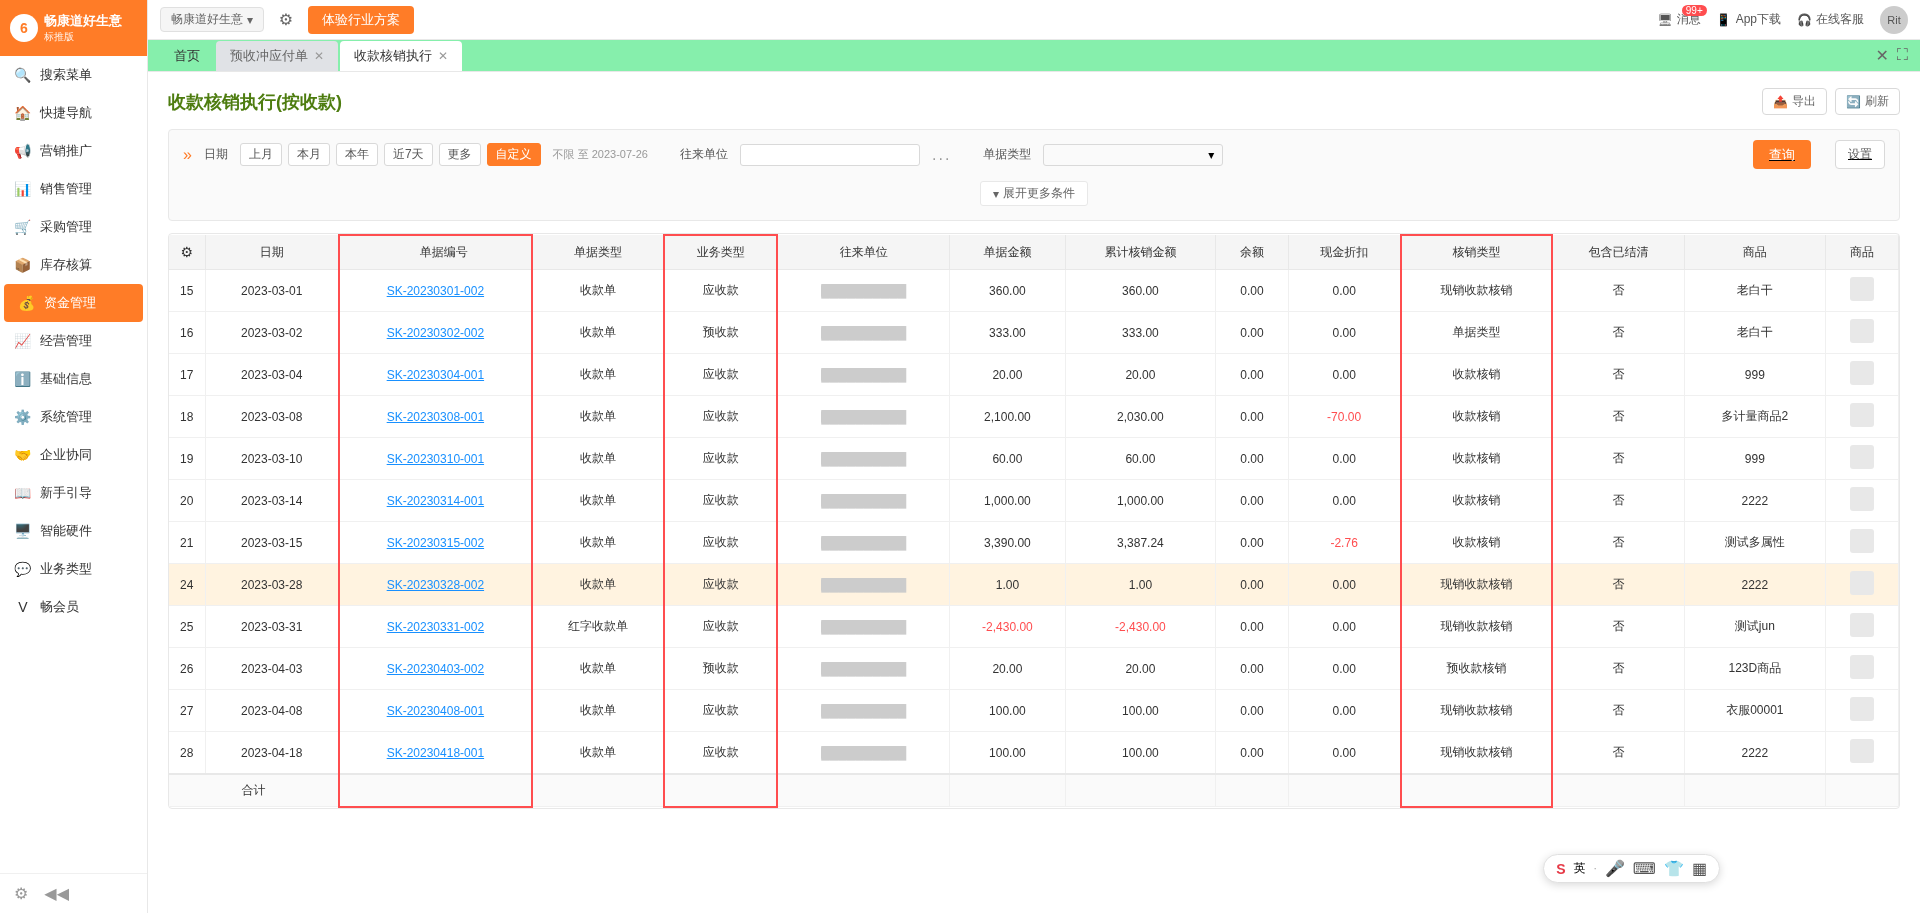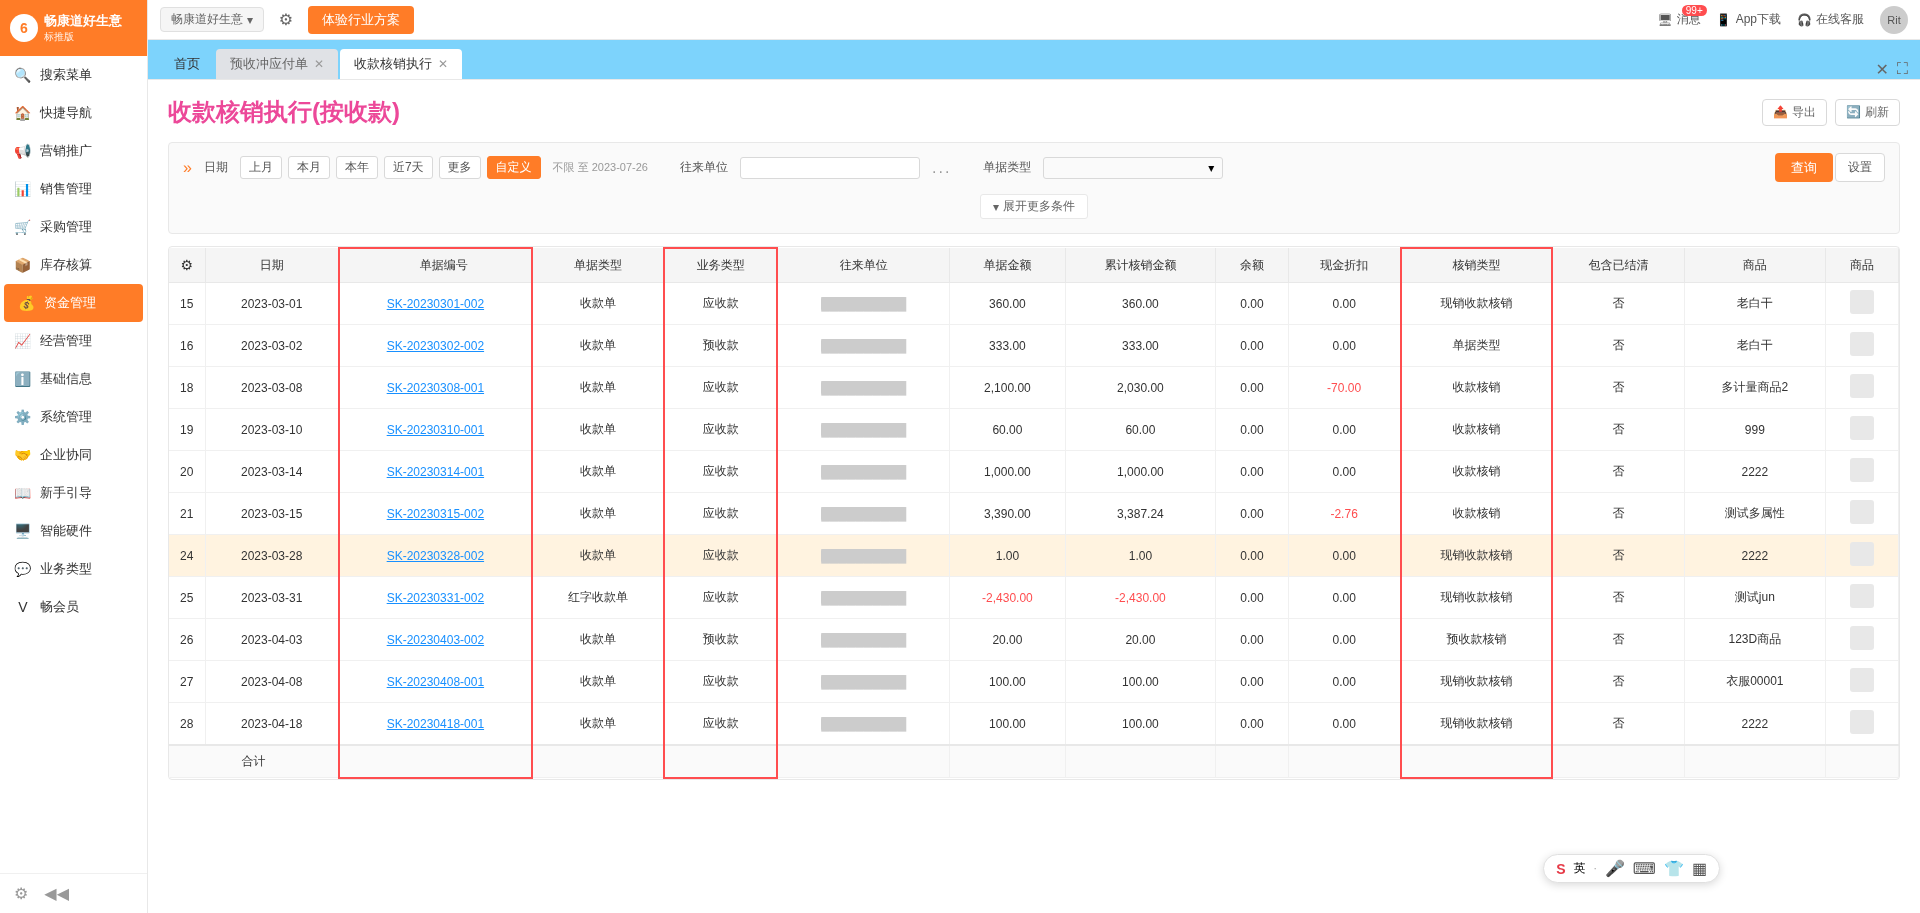--- a/index.html
+++ b/index.html
@@ -25,35 +25,35 @@
     .topbar-gear { width: 28px; height: 28px; display: flex; align-items: center; justify-content: center; cursor: pointer; color: #666; font-size: 16px; }
     .topbar-solution-btn { background: #ff7c27; color: white; border: none; border-radius: 4px; padding: 5px 14px; font-size: 13px; cursor: pointer; }
     .topbar-right { margin-left: auto; display: flex; align-items: center; gap: 16px; }
     .topbar-msg { display: flex; align-items: center; gap: 4px; cursor: pointer; color: #555; font-size: 12px; position: relative; }
     .msg-badge { background: #ff4d4f; color: white; border-radius: 10px; font-size: 10px; padding: 0 4px; position: absolute; top: -6px; right: -6px; }
     .topbar-app { display: flex; align-items: center; gap: 4px; cursor: pointer; color: #555; font-size: 12px; }
     .topbar-service { display: flex; align-items: center; gap: 4px; cursor: pointer; color: #555; font-size: 12px; }
     .topbar-user { width: 28px; height: 28px; background: #e0e0e0; border-radius: 50%; cursor: pointer; }
 
     
-    .tabbar { height: 40px; background: #7dd3fc; display: flex; align-items: flex-end; padding: 0 12px; gap: 2px; border-bottom: 1px solid #e8e8e8; }
+    .tabbar { height: 32px; background: #86efac; display: flex; align-items: center; padding: 0 12px; gap: 2px; border-bottom: 1px solid #e8e8e8; }
     .tab { display: flex; align-items: center; gap: 6px; padding: 6px 14px; border-radius: 4px 4px 0 0; cursor: pointer; font-size: 13px; color: #666; background: #e0e2e6; }
     .tab.active { background: #fff; color: #333; font-weight: 500; }
     .tab-close { font-size: 12px; color: #999; cursor: pointer; }
     .tab-home { color: #333; font-size: 13px; padding: 6px 14px; cursor: pointer; }
     .tabbar-right { margin-left: auto; display: flex; gap: 8px; }
     .tabbar-btn { font-size: 16px; cursor: pointer; color: #666; }
 
     
     .content { flex: 1; overflow: auto; background: #f5f5f5; padding: 0; }
     .page { background: white; margin: 0; padding: 16px 20px; min-height: 100%; }
 
     
     .page-title-bar { display: flex; align-items: center; margin-bottom: 14px; }
-    .page-title { font-size: 24px; font-weight: 600; color: #ec4899; }
+    .page-title { font-size: 18px; font-weight: 600; color: #4d7c0f; }
     .page-actions { margin-left: auto; display: flex; gap: 8px; }
     .action-btn { display: flex; align-items: center; gap: 4px; padding: 4px 10px; border: 1px solid #d9d9d9; border-radius: 4px; cursor: pointer; font-size: 12px; color: #666; background: white; }
 
     
     .filter-bar { border: 1px solid #e8e8e8; border-radius: 4px; padding: 10px 14px; margin-bottom: 12px; background: #fafafa; }
     .filter-row { display: flex; align-items: center; gap: 12px; }
     .filter-label { color: #555; font-size: 12px; flex-shrink: 0; }
     .filter-date-btns { display: flex; align-items: center; gap: 6px; }
     .date-btn { padding: 2px 8px; border: 1px solid #d9d9d9; border-radius: 3px; cursor: pointer; font-size: 12px; color: #555; background: white; }
     .date-btn.custom { background: #ff7c27; color: white; border-color: #ff7c27; }
@@ -241,21 +241,21 @@
           <span class="filter-label" style="margin-left:20px;">往来单位</span>
           <input class="filter-input" style="width: 180px;">
 
           <span class="filter-dots">...</span>
 
           <span class="filter-label" style="margin-left:20px;">单据类型</span>
           <div class="filter-select" style="width:180px;">
             <span></span>
             <span>▾</span>
           </div>
-          <div style="margin-left:auto; display:flex; gap:2px;">
+          <div style="margin-left:auto; display:flex; gap:24px;text-decoration:underline;">
             <button class="query-btn">查询</button>
             <button class="setting-btn">设置</button>
           </div>
         </div>
         <div class="expand-bar" style="margin-top:8px;">
           <span class="expand-btn">
             <span>▾</span>
             <span>展开更多条件</span>
           </span>
         </div>
@@ -310,20 +310,36 @@
       <td class="">333.00</td>
       <td class="">333.00</td>
       <td>0.00</td>
       <td class="">0.00</td>
       <td style="border-left:2px solid #ff4d4f; border-right:2px solid #ff4d4f;">单据类型</td>
       <td>否</td>
       <td>老白干</td>
       <td><div style="width:24px;height:24px;background:#e8e8e8;border-radius:3px;display:inline-block;"></div></td>
     </tr>
               <tr>
+      <td>17</td>
+      <td>2023-03-04</td>
+      <td style="border-left:2px solid #ff4d4f; border-right:2px solid #ff4d4f;"><span class="link-cell">SK-20230304-001</span></td>
+      <td>收款单</td>
+      <td style="border-left:2px solid #ff4d4f; border-right:2px solid #ff4d4f;">应收款</td>
+      <td><span style="background:#ccc;color:#ccc;border-radius:3px;">██████████</span></td>
+      <td class="">20.00</td>
+      <td class="">20.00</td>
+      <td>0.00</td>
+      <td class="">0.00</td>
+      <td style="border-left:2px solid #ff4d4f; border-right:2px solid #ff4d4f;">收款核销</td>
+      <td>否</td>
+      <td>999</td>
+      <td><div style="width:24px;height:24px;background:#e8e8e8;border-radius:3px;display:inline-block;"></div></td>
+    </tr>
+              <tr>
       <td>18</td>
       <td>2023-03-08</td>
       <td style="border-left:2px solid #ff4d4f; border-right:2px solid #ff4d4f;"><span class="link-cell">SK-20230308-001</span></td>
       <td>收款单</td>
       <td style="border-left:2px solid #ff4d4f; border-right:2px solid #ff4d4f;">应收款</td>
       <td><span style="background:#ccc;color:#ccc;border-radius:3px;">██████████</span></td>
       <td class="">2,100.00</td>
       <td class="">2,030.00</td>
       <td>0.00</td>
       <td class="negative">-70.00</td>

